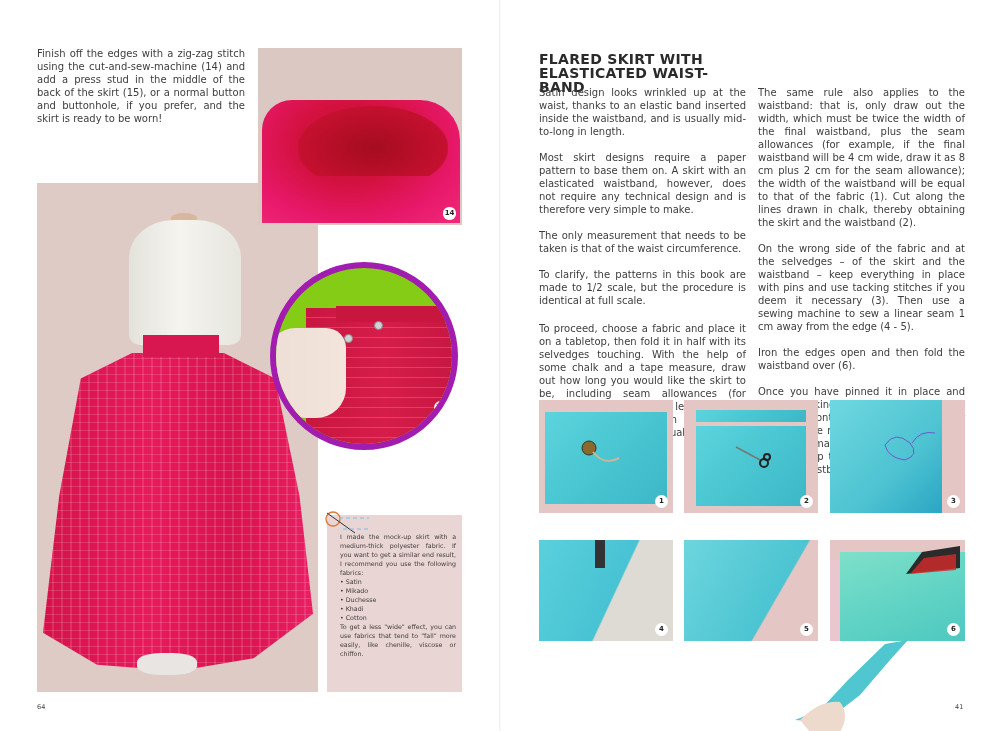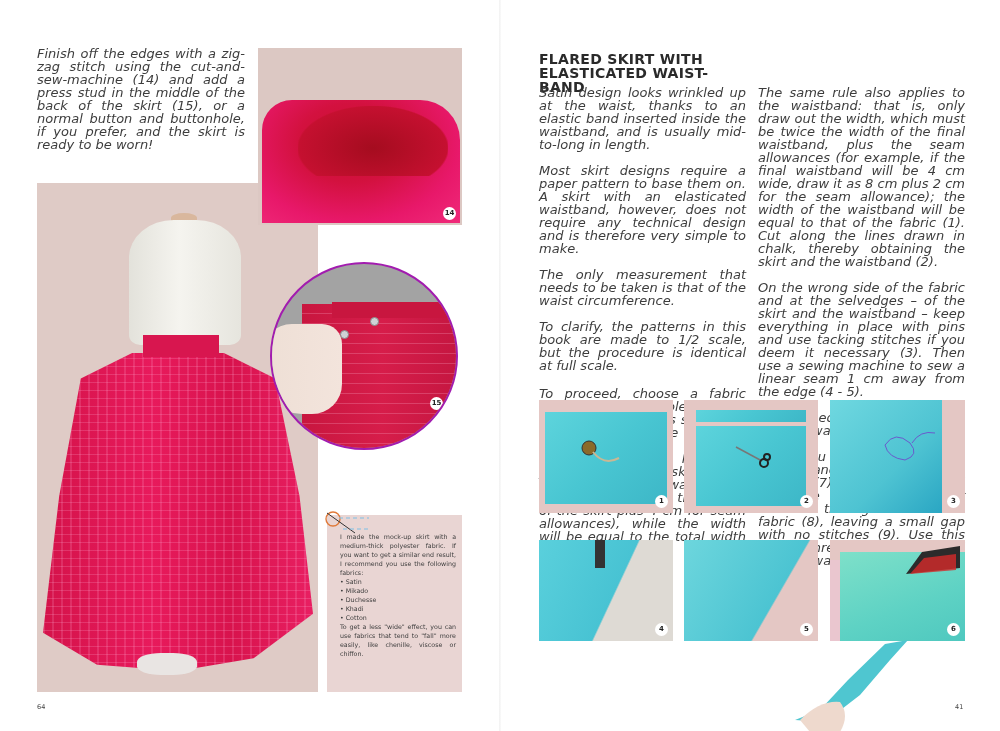--- a/index.html
+++ b/index.html
@@ -1,21 +1,21 @@
 <!DOCTYPE html>
 <html><head>
 <meta charset="utf-8">
 <style>
   * { box-sizing: border-box; margin: 0; padding: 0; }
   html, body { width: 1000px; height: 731px; background: #ffffff; overflow: hidden; }
   body { position: relative; font-family: "DejaVu Sans", sans-serif; color: #3a3a3a; }
   .spread { position: absolute; left: 0; top: 0; width: 1000px; height: 731px; background: #fff; }
   .gutter { position: absolute; left: 499px; top: 0; width: 2px; height: 731px; background: linear-gradient(to right, #f1f1f1, #fafafa); }
 
-  .para { font-size: 13px; line-height: 13px; color: #3d3d3d; text-align: justify; font-style: italic; }
+  .para { font-size: 10px; line-height: 13px; color: #3d3d3d; text-align: justify; }
   .para p { margin-bottom: 13px; }
   .para p.tight { margin-bottom: 15px; }
 
   .left-para { position: absolute; left: 37px; top: 47px; width: 208px; }
 
   .photo { position: absolute; overflow: hidden; }
   .badge { position: absolute; width: 13px; height: 13px; border-radius: 50%; background: #fff;
            color: #222; font-size: 7px; font-weight: bold; text-align: center; line-height: 13px;
            font-family: "DejaVu Sans", sans-serif; }
 
@@ -37,21 +37,21 @@
   #photo-main .skirt { position: absolute; left: 6px; top: 170px; width: 270px; height: 318px;
      background:
        repeating-linear-gradient(90deg, rgba(255,170,210,0.18) 0 2px, transparent 2px 9px),
        repeating-linear-gradient(0deg, rgba(255,170,210,0.22) 0 1px, transparent 1px 8px),
        linear-gradient(to right, #d4134a, #e81a5c 40%, #d8134d 70%, #e91f62);
      clip-path: polygon(33% 0, 67% 0, 86% 8%, 95% 45%, 100% 82%, 78% 96%, 50% 100%, 20% 98%, 0 88%, 6% 45%, 14% 8%); }
   #photo-main .base { position: absolute; left: 100px; top: 470px; width: 60px; height: 22px; background: #e9e5e3; border-radius: 40%; }
 
   
   #photo15 { left: 270px; top: 262px; width: 188px; height: 188px; border-radius: 50%;
-     border: 2px solid #a21caf; background: #a3a3a3; }
+     border: 6px solid #a21caf; background: #84cc16; }
   #photo15 .fabric { position: absolute; left: 30px; top: 40px; width: 160px; height: 150px;
      background:
        repeating-linear-gradient(0deg, rgba(255,180,210,0.25) 0 1px, transparent 1px 10px),
        linear-gradient(to right, #c8163f, #d61d4a 50%, #c41640); }
   #photo15 .collar { position: absolute; left: 60px; top: 38px; width: 120px; height: 16px; background: #c8163f; }
   #photo15 .hand { position: absolute; left: -10px; top: 60px; width: 80px; height: 90px;
      background: linear-gradient(to right, #eedfd5, #f3e4dc); border-radius: 30px 20px 30px 40px; }
   #photo15 .stud1 { position: absolute; left: 98px; top: 53px; width: 9px; height: 9px; border-radius: 50%; background: #cfd2d6; border: 1px solid #888; }
   #photo15 .stud2 { position: absolute; left: 68px; top: 66px; width: 9px; height: 9px; border-radius: 50%; background: #cfd2d6; border: 1px solid #888; }
 
@@ -99,21 +99,21 @@
     <div class="neck"></div>
     <div class="torso"></div>
     <div class="skirt"></div>
     <div class="waistband"></div>
     <div class="base"></div>
   </div>
 
   <div class="photo" id="photo14">
     <div class="fabric"></div>
     <div class="opening"></div>
-    <div class="badge" style="right:6px;bottom:5px;">14</div>
+    <div class="badge" style="right:6px;bottom:5px;border-radius:6px;">14</div>
   </div>
 
   <div class="photo" id="photo15">
     <div class="fabric"></div>
     <div class="collar"></div>
     <div class="hand"></div>
     <div class="stud1"></div>
     <div class="stud2"></div>
     <div class="badge" style="left:158px;top:133px;">15</div>
   </div>

